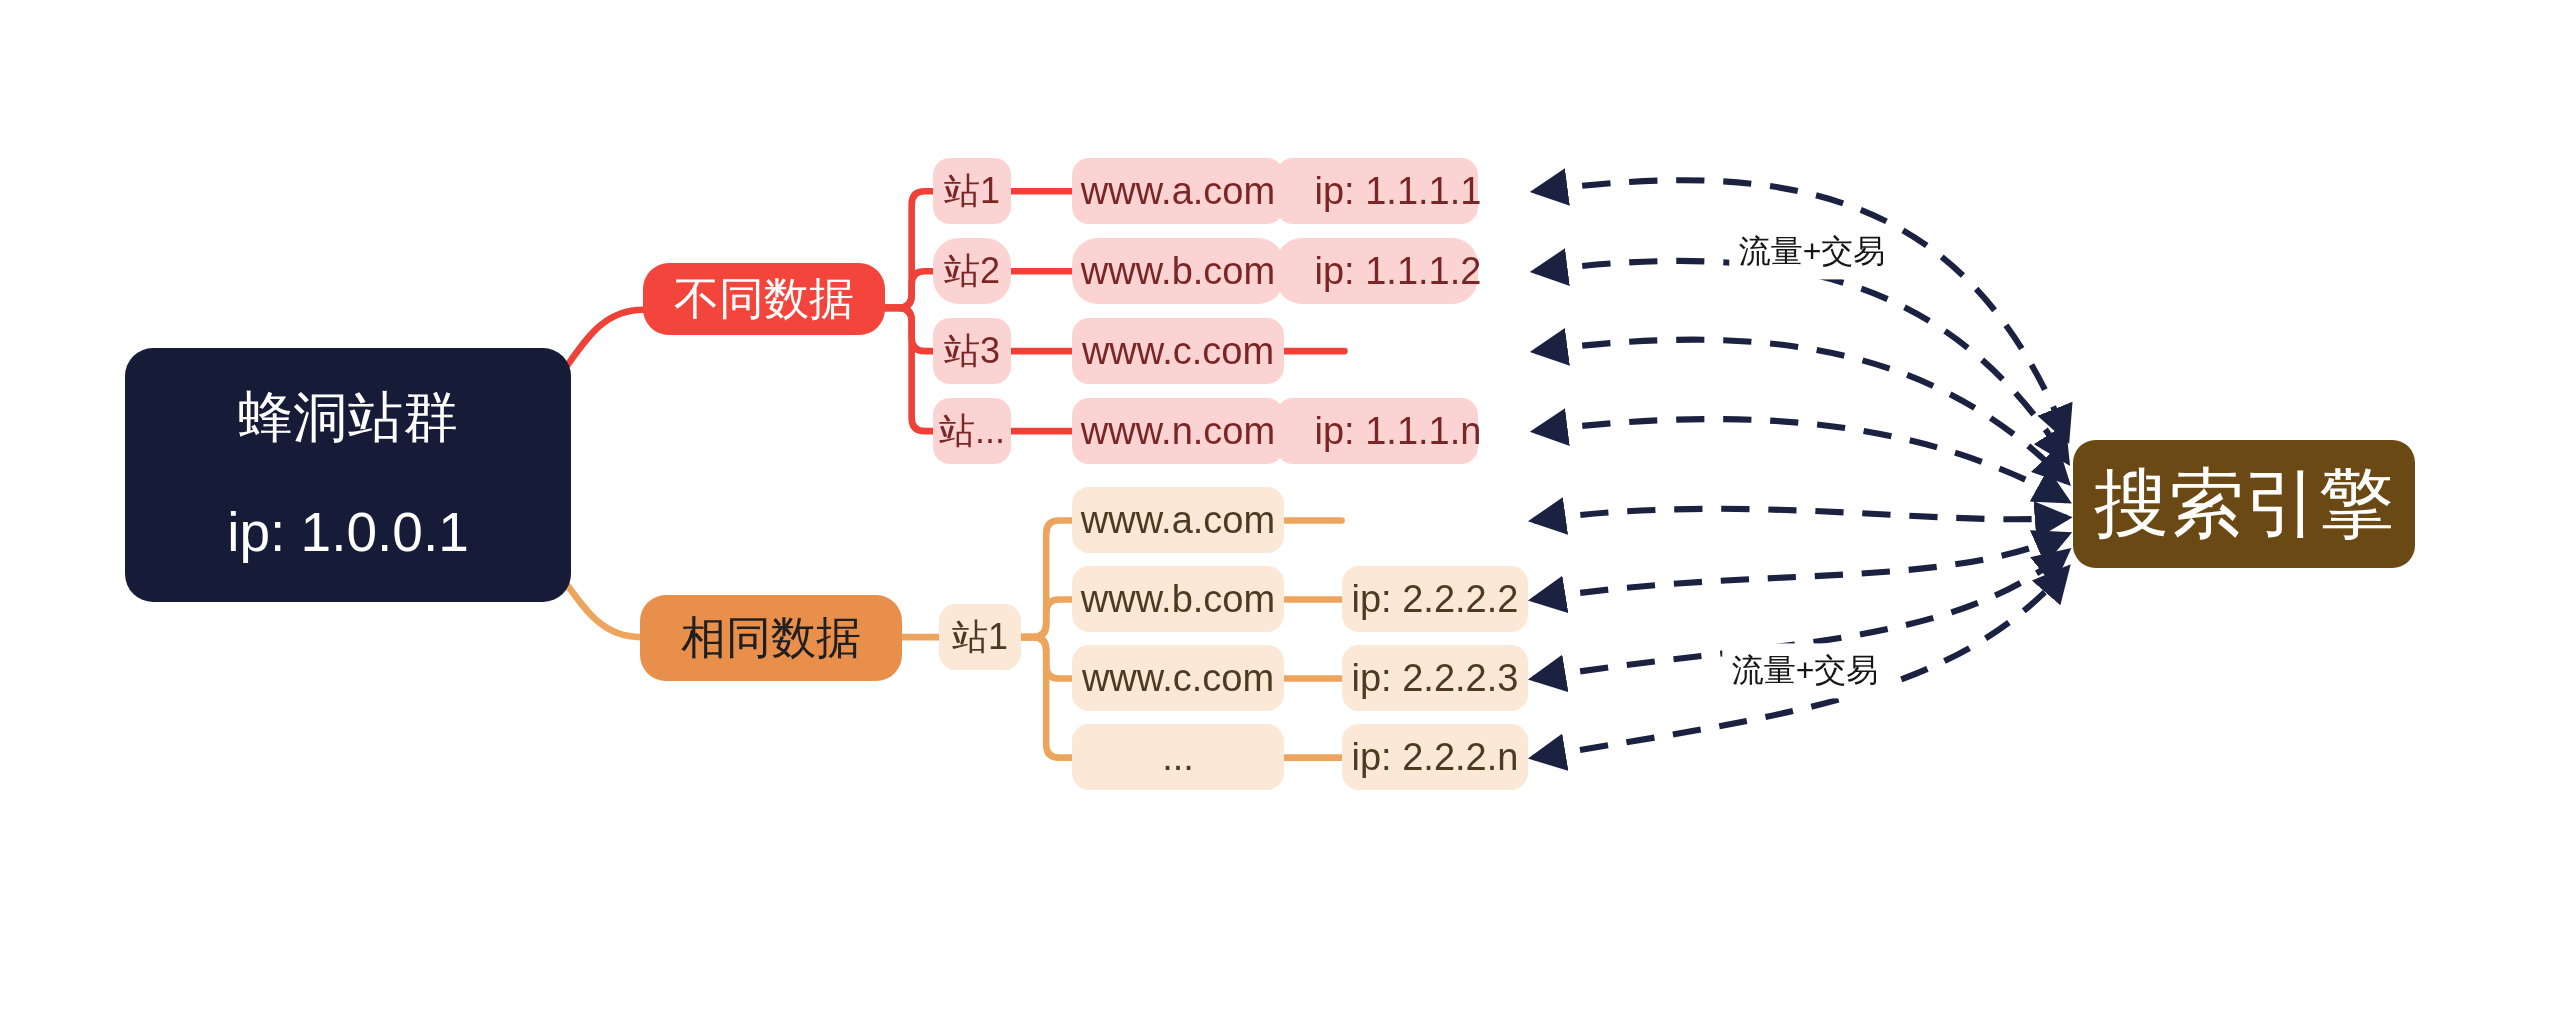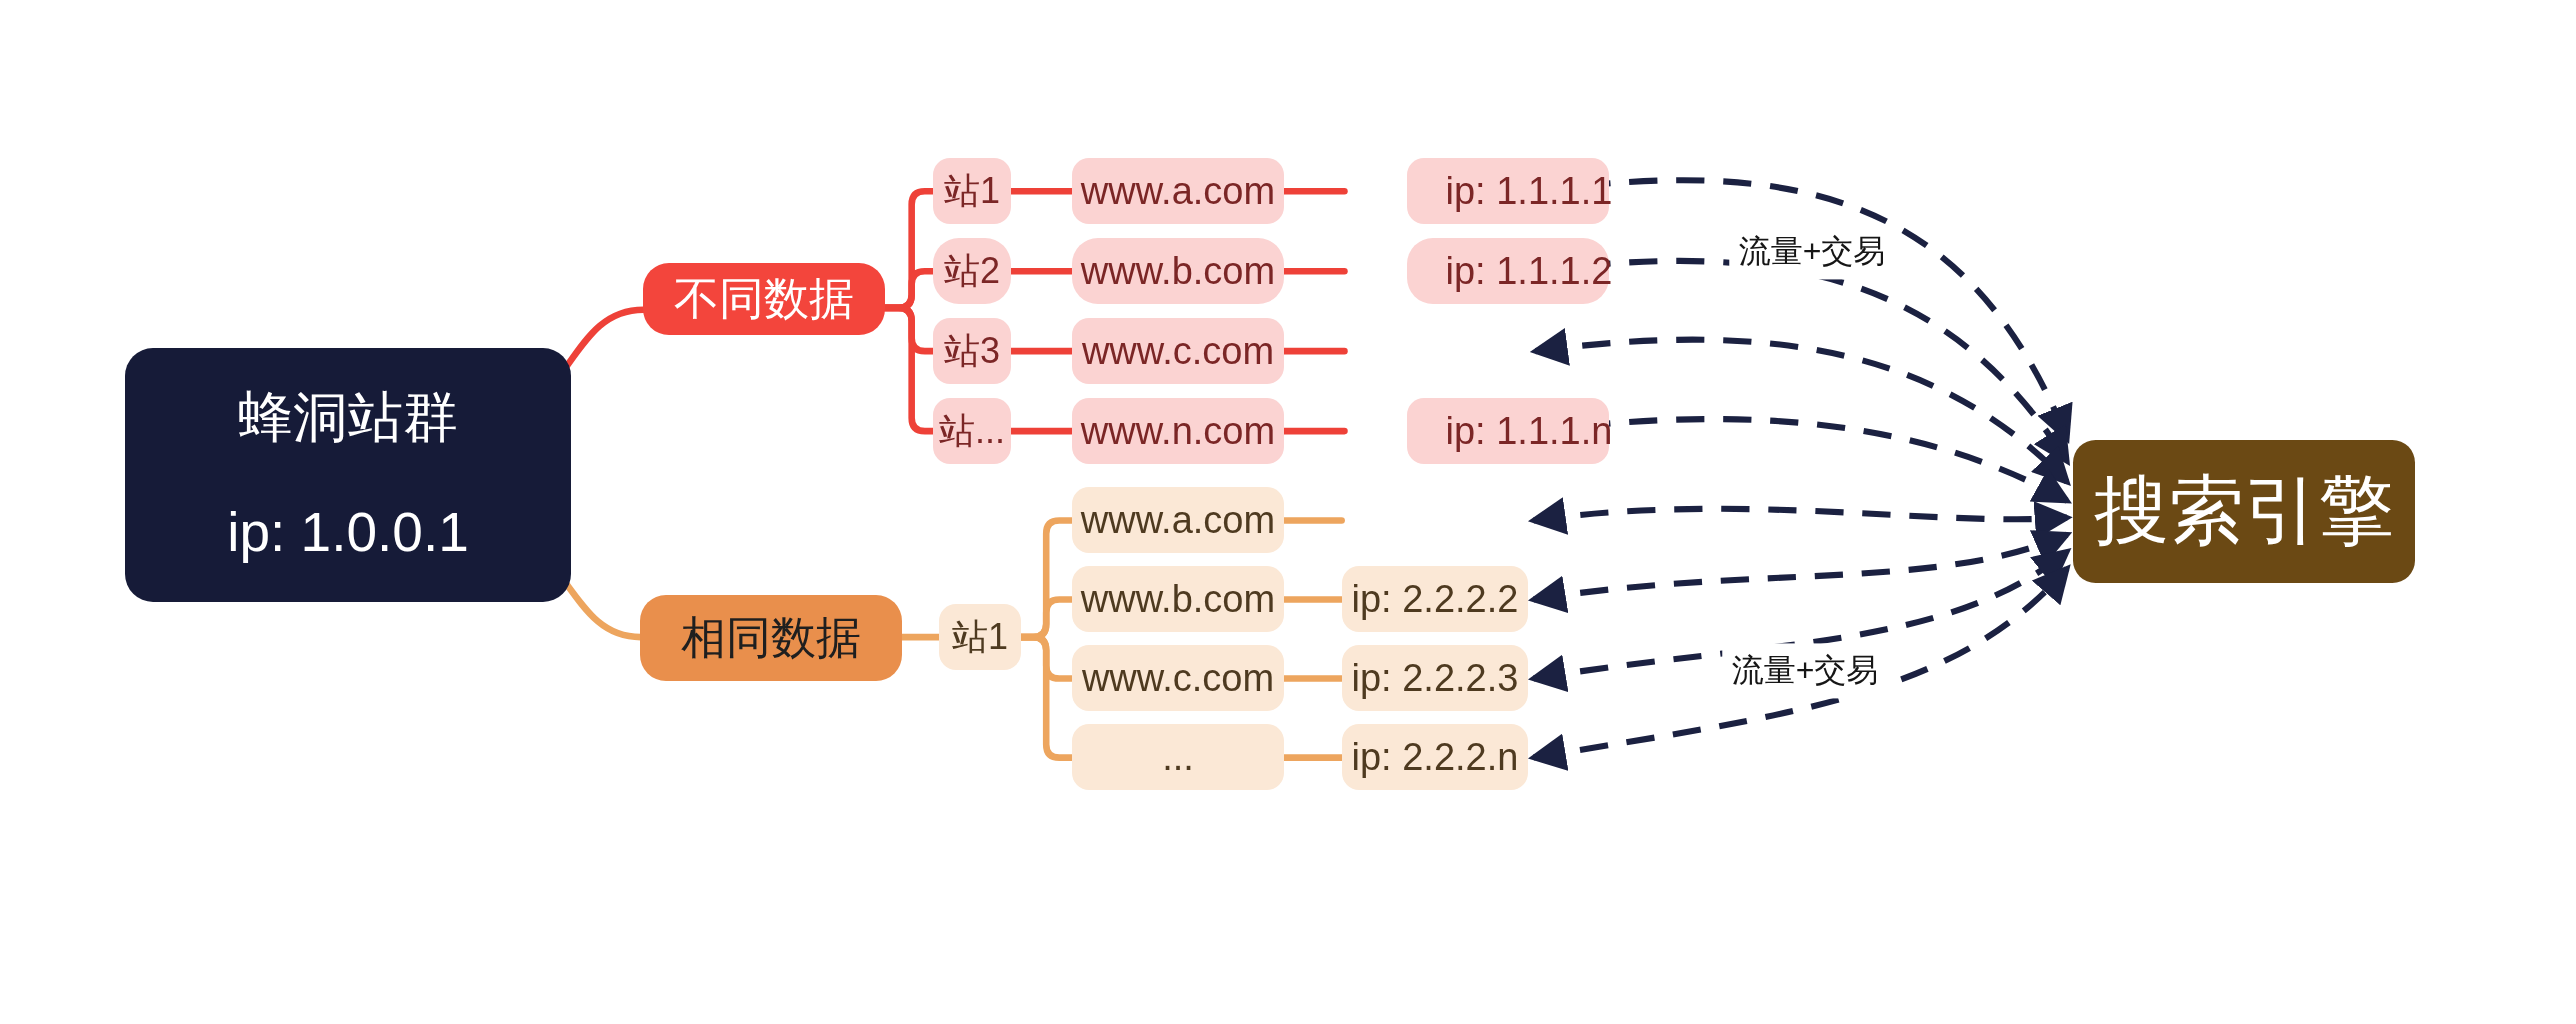--- a/index.html
+++ b/index.html
@@ -13,27 +13,27 @@
   .root{left:125px;top:348px;width:446px;height:254px;background:#161b38;border-radius:28px;
         color:#ffffff;font-size:55px;flex-direction:column;line-height:1.62;gap:25px;}
   .branch-red{left:643px;top:263px;width:242px;height:72px;background:#f3453c;border-radius:26px;
         color:#ffffff;font-size:45px;}
   .branch-orange{left:640px;top:595px;width:262px;height:86px;background:#e98f4c;border-radius:26px;
         color:#1f1f1f;font-size:45px;}
   .pink{background:#fbd3d2;color:#7b2626;border-radius:17px;font-size:38px;height:66px;}
   .peach{background:#fbe8d6;color:#4e3a20;border-radius:17px;font-size:38px;height:66px;}
   .site-t{left:933px;width:78px;font-size:36px;}
   .dom-t{left:1072px;width:212px;}
-  .ip-t{left:1407px;width:202px;padding-left:42px;}
+  .ip-t{left:1276px;width:202px;padding-left:42px;}
   .site-b{left:939px;top:604px;width:82px;font-size:36px;}
   .dom-b{left:1072px;width:212px;}
   .ip-b{left:1342px;width:186px;}
   .r1t{top:158px;} .r2t{top:238px;border-radius:26px;} .r3t{top:318px;} .r4t{top:398px;}
   .r1b{top:487px;} .r2b{top:566px;} .r3b{top:645px;} .r4b{top:724px;}
-  .engine{left:2073px;top:440px;width:342px;height:143px;background:#6b4914;border-radius:22.6px;
+  .engine{left:2073px;top:440px;width:342px;height:128px;background:#6b4914;border-radius:22.6px;
         color:#ffffff;font-size:75px;}
   .flowlabel{position:absolute;z-index:3;transform:translate(-50%,-50%);background:#ffffff;
         color:#161616;font-size:32px;padding:5.6px 9.4px;white-space:nowrap;}
   .fl-top{left:1812px;top:252px;}
   .fl-bottom{left:1805px;top:671px;}
 </style>
 </head>
 <body>
 
 <div class="canvas">

